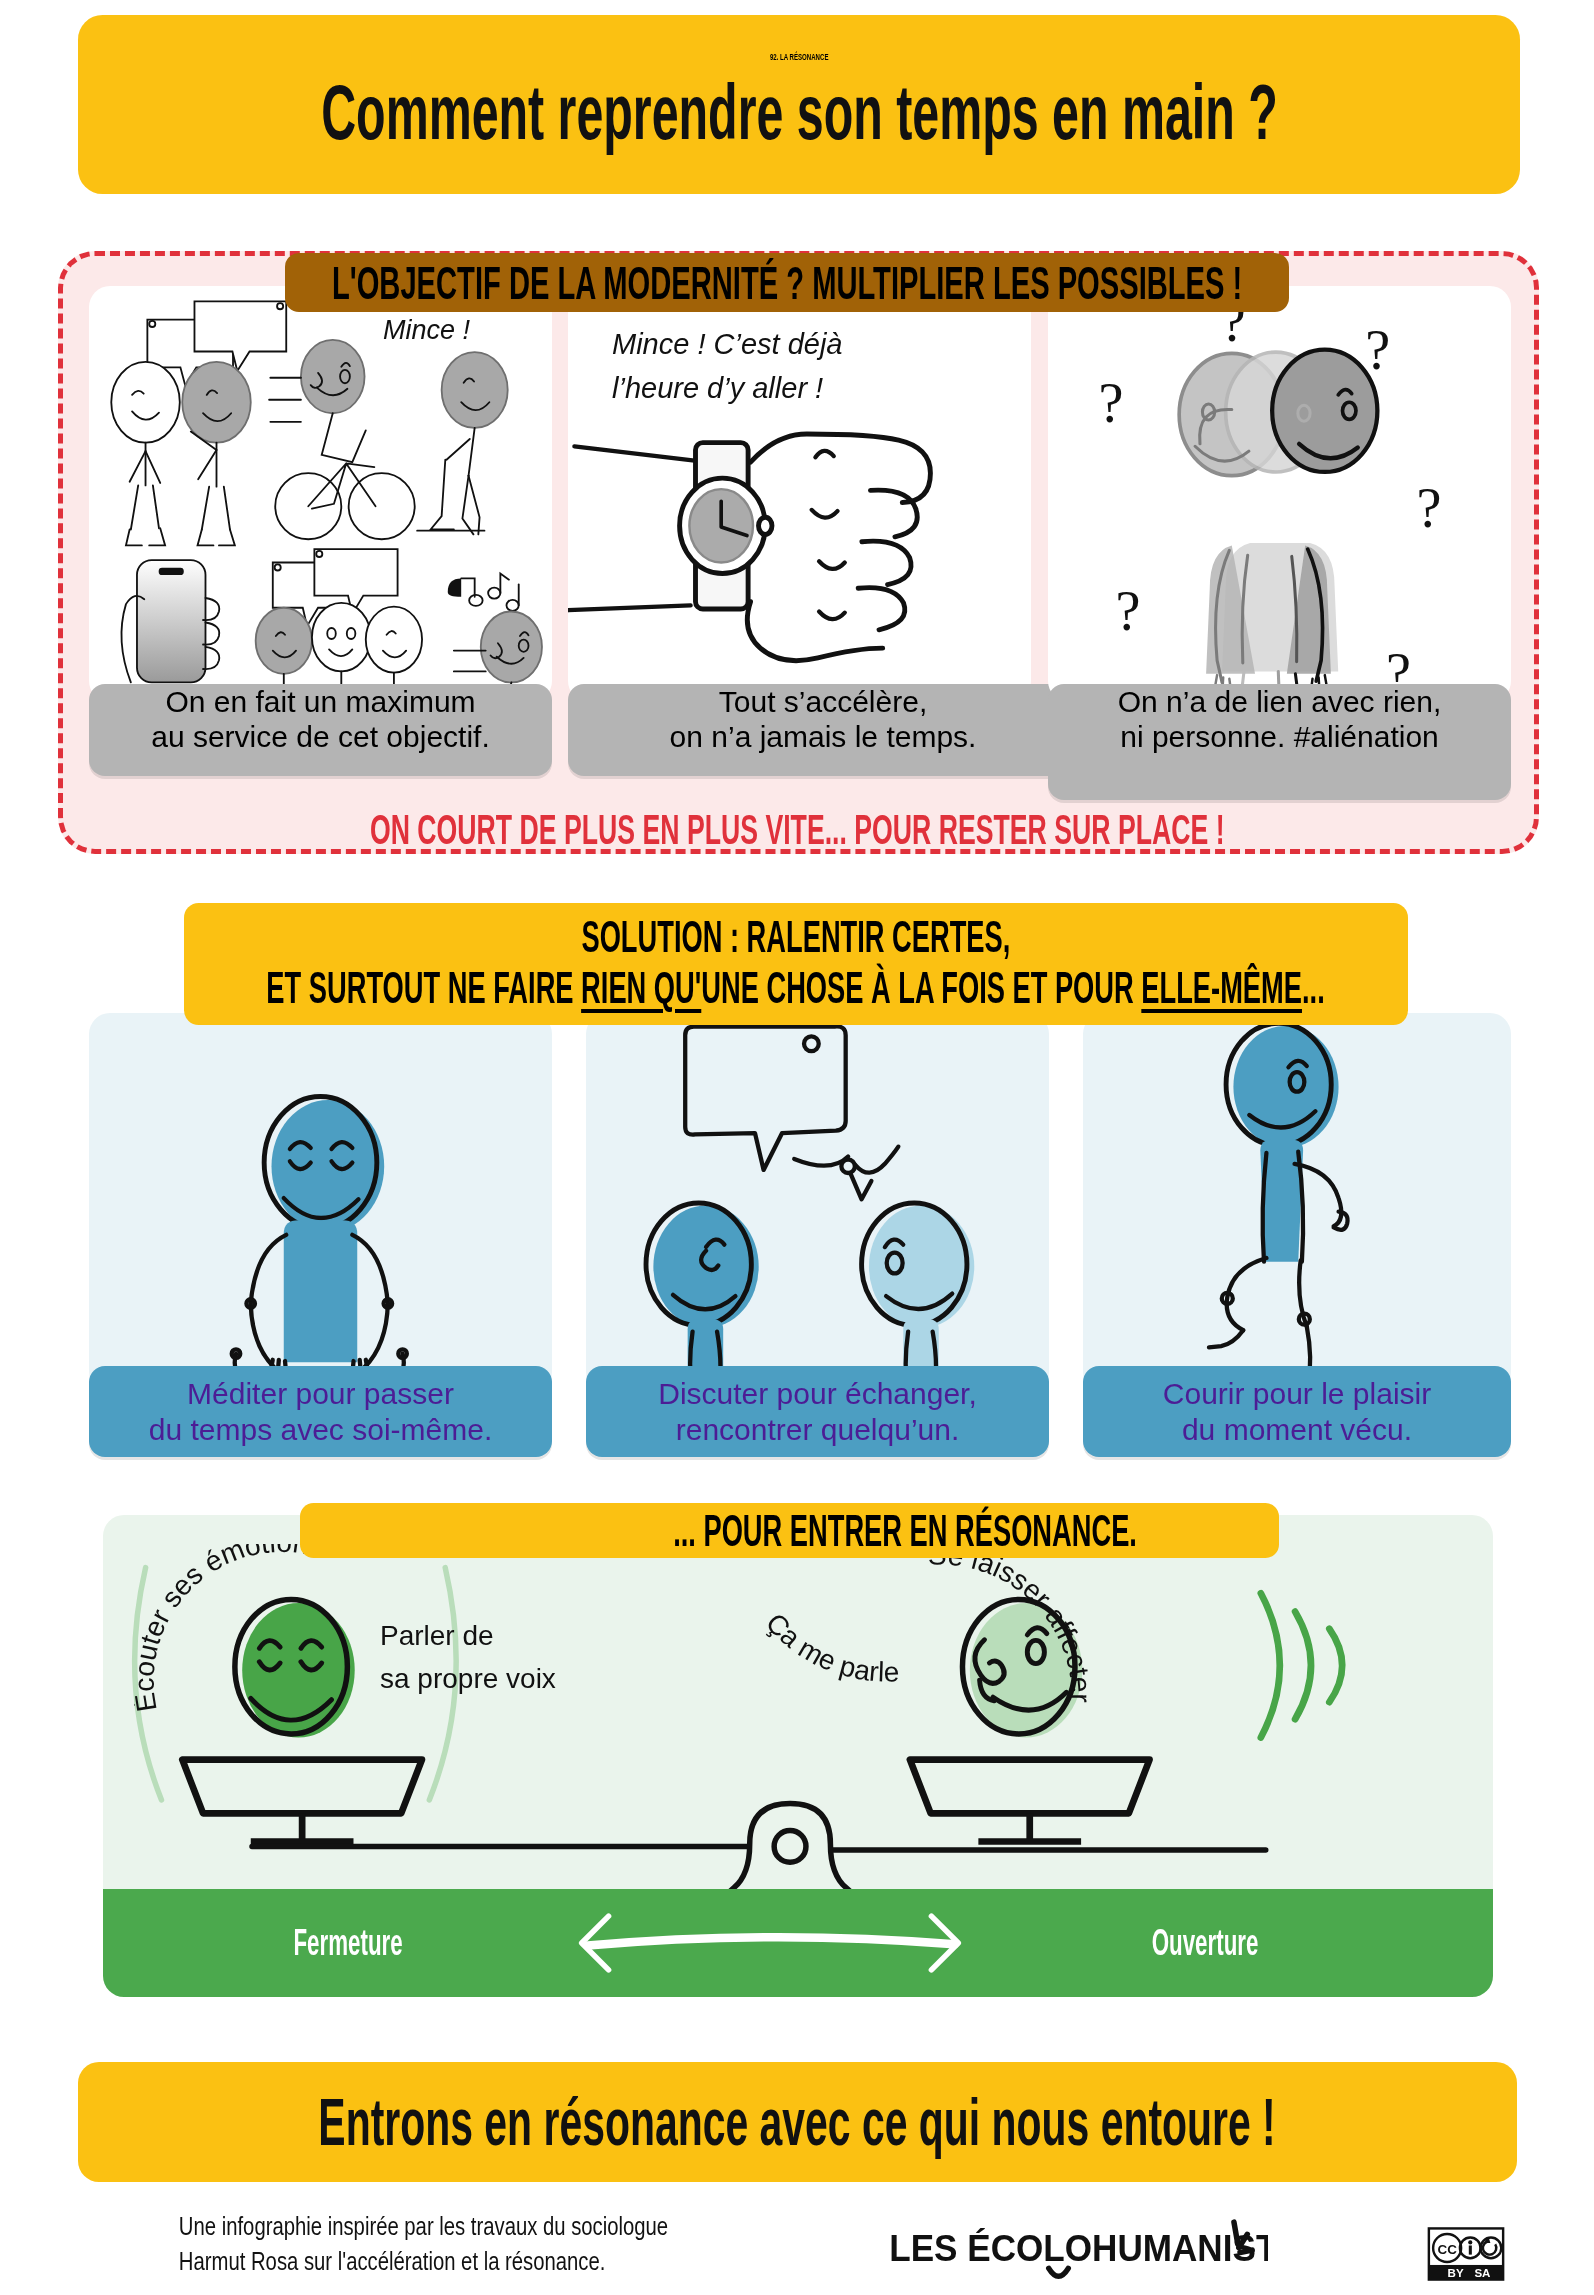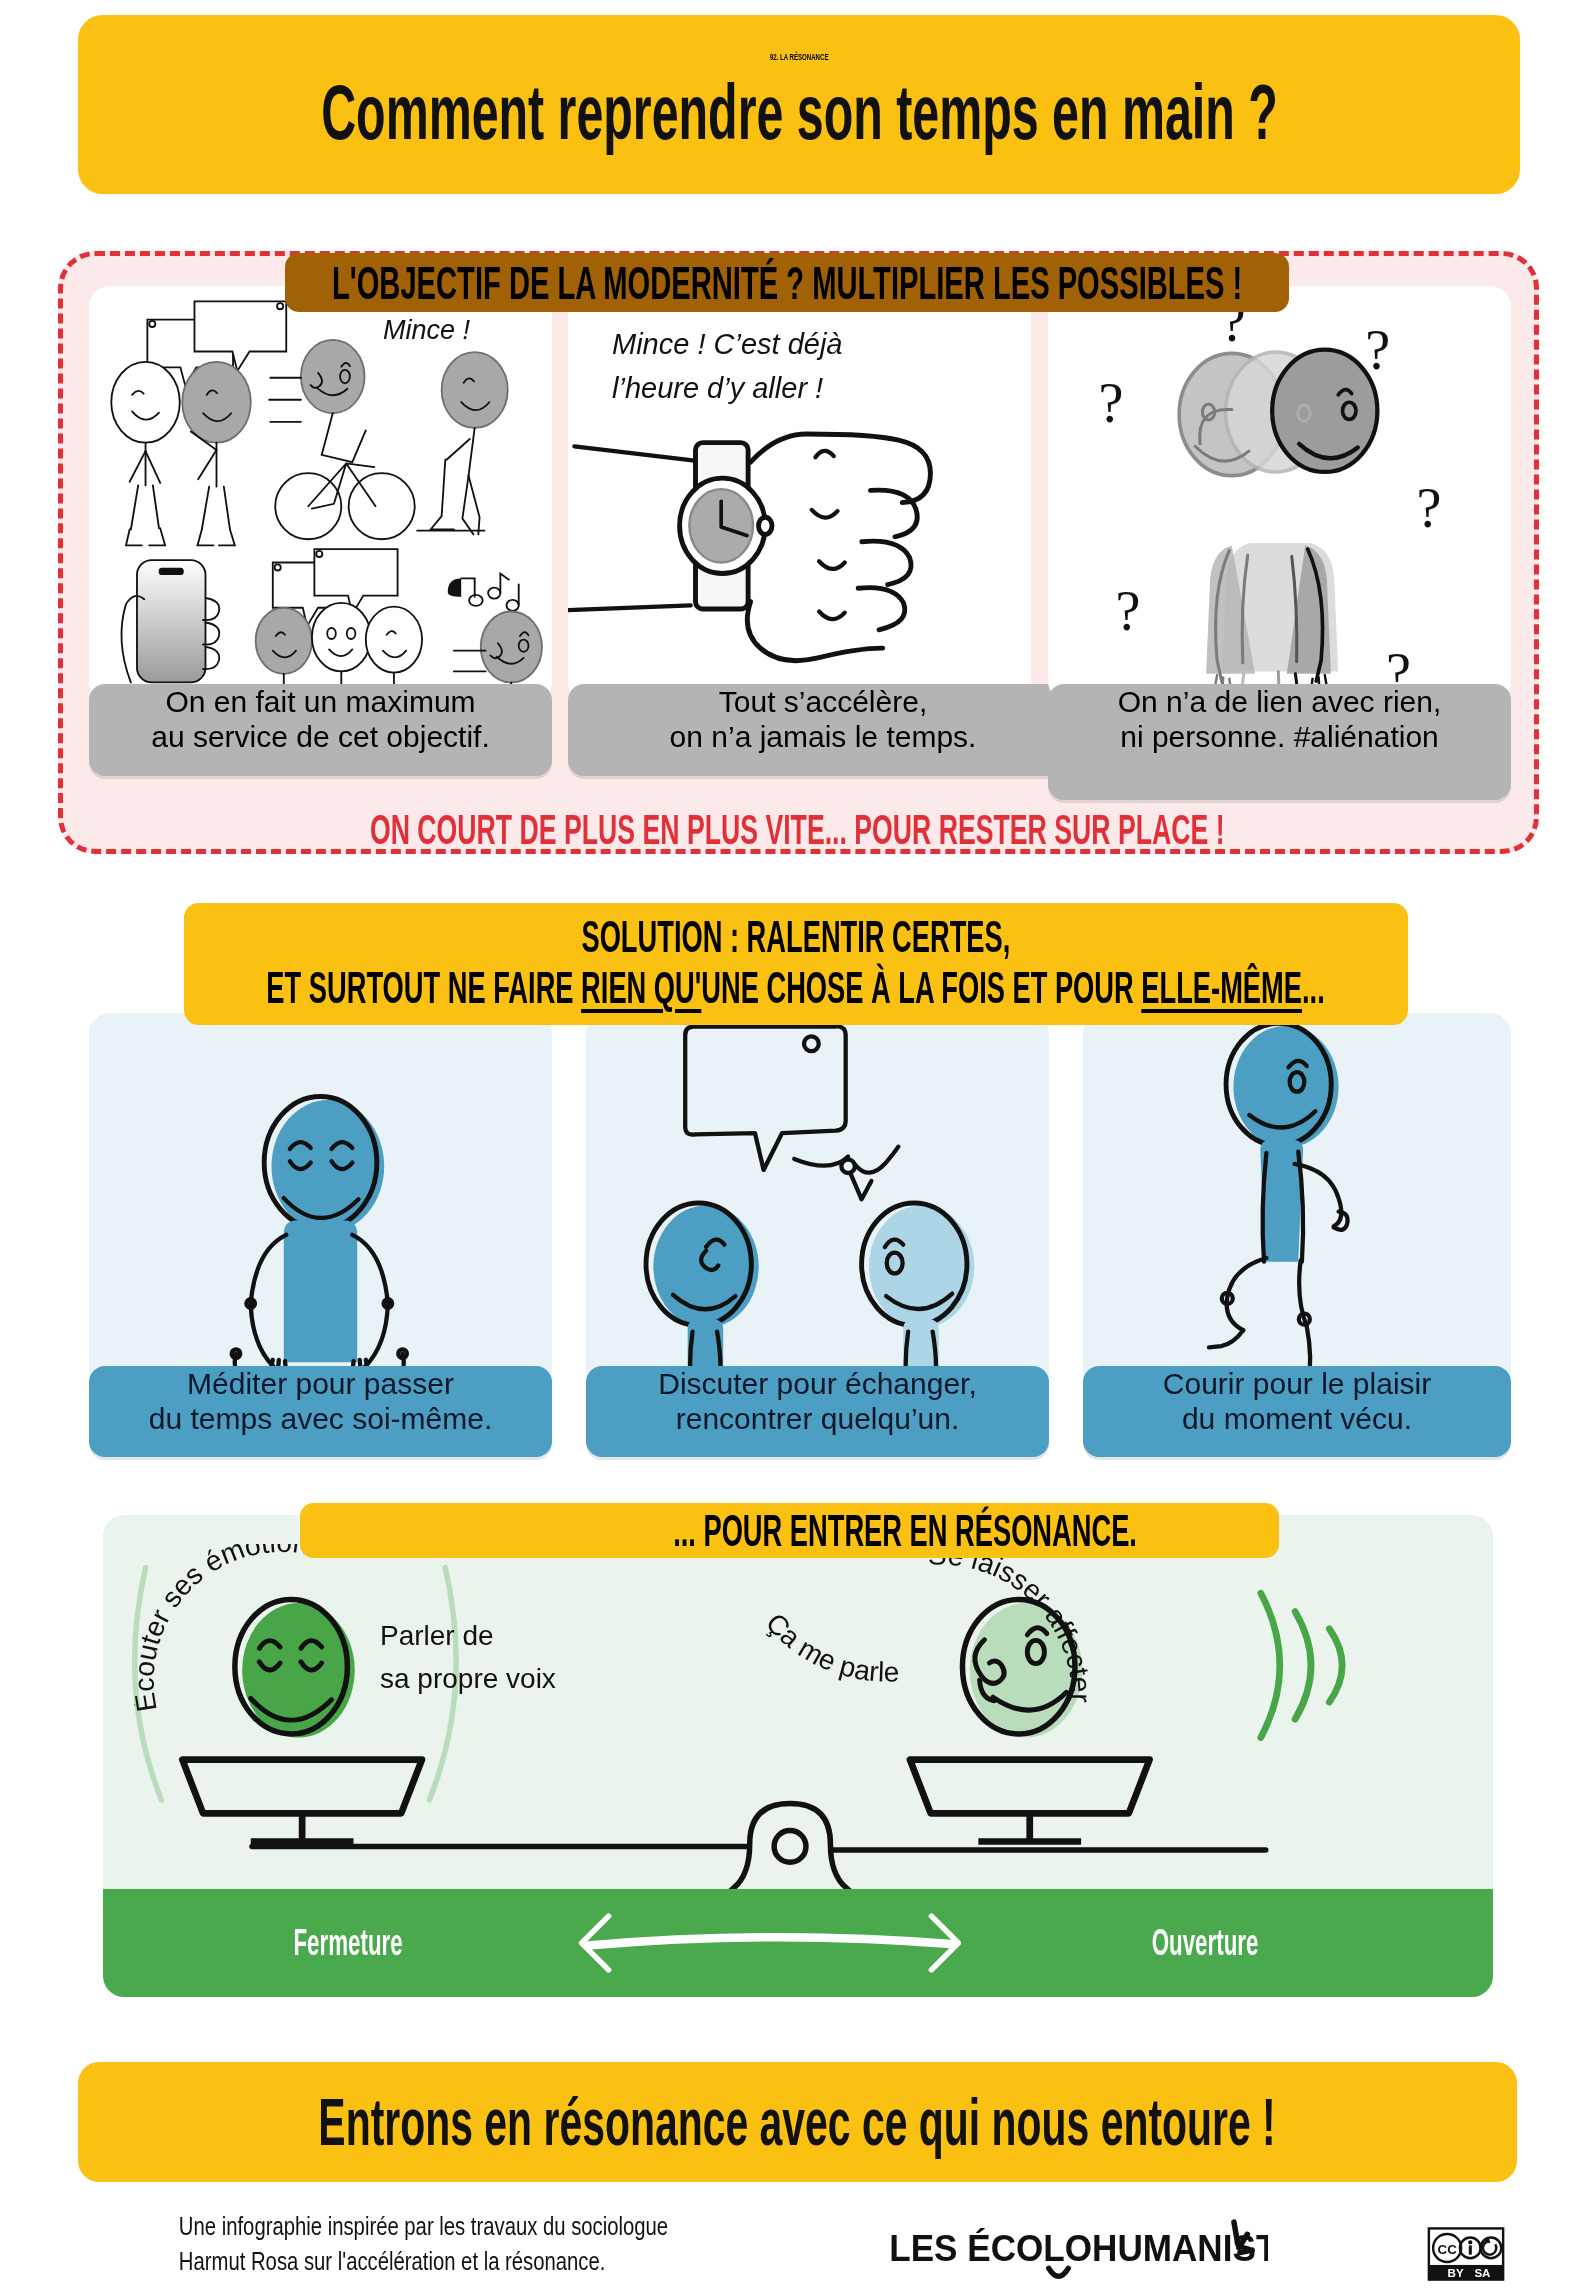--- a/index.html
+++ b/index.html
@@ -46,22 +46,22 @@
   
   #sec2-title{
     position:absolute;left:184px;top:903px;width:1224px;
     background:#FBC112;border-radius:14.7px;padding:8.6px 0 12.2px;z-index:6;
     display:flex;flex-direction:column;align-items:flex-start;
   }
   #sec2-title .l1{font-size:44px;}
   #sec2-title .l2{font-size:44px;margin-top:1.2px;}
   .bpanel{position:absolute;background:#E9F3F7;border-radius:21px;overflow:hidden;}
   .bluecap{
-    position:absolute;background:#4C9EC2;border-radius:16px;color:#0f172a;
-    display:flex;flex-direction:column;align-items:center;
+    position:absolute;background:#4C9EC2;border-radius:16px;color:#4c1d95;
+    display:flex;flex-direction:column;align-items:center;justify-content:center;
     font-size:30px;line-height:1.18;
   }
   
   #sec3{
     position:absolute;left:103px;top:1515px;width:1390px;height:428px;
     background:#EAF4EC;border-radius:21px;overflow:hidden;
   }
   #sec3-title{
     position:absolute;left:300px;top:1503px;width:979px;height:55px;
     background:#FBC112;border-radius:13.5px;display:flex;align-items:center;justify-content:flex-end;z-index:7;

